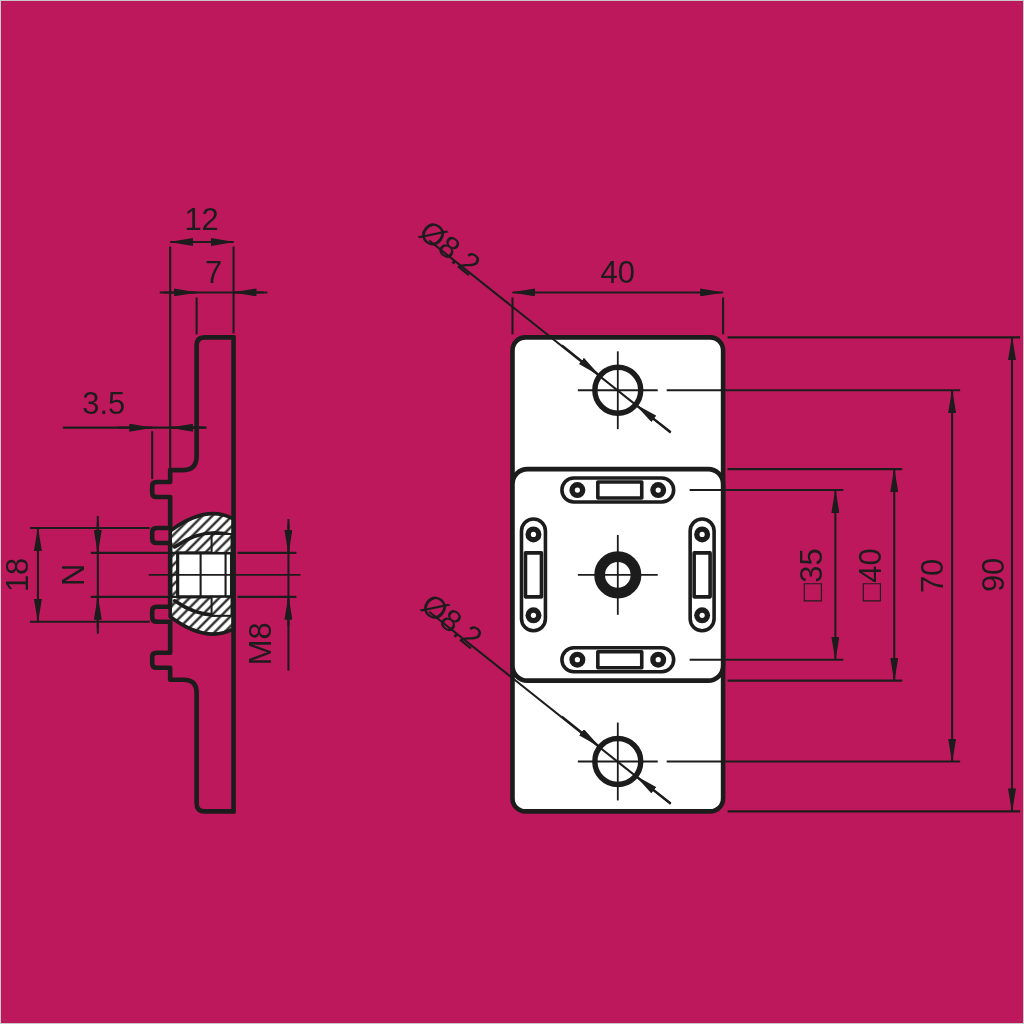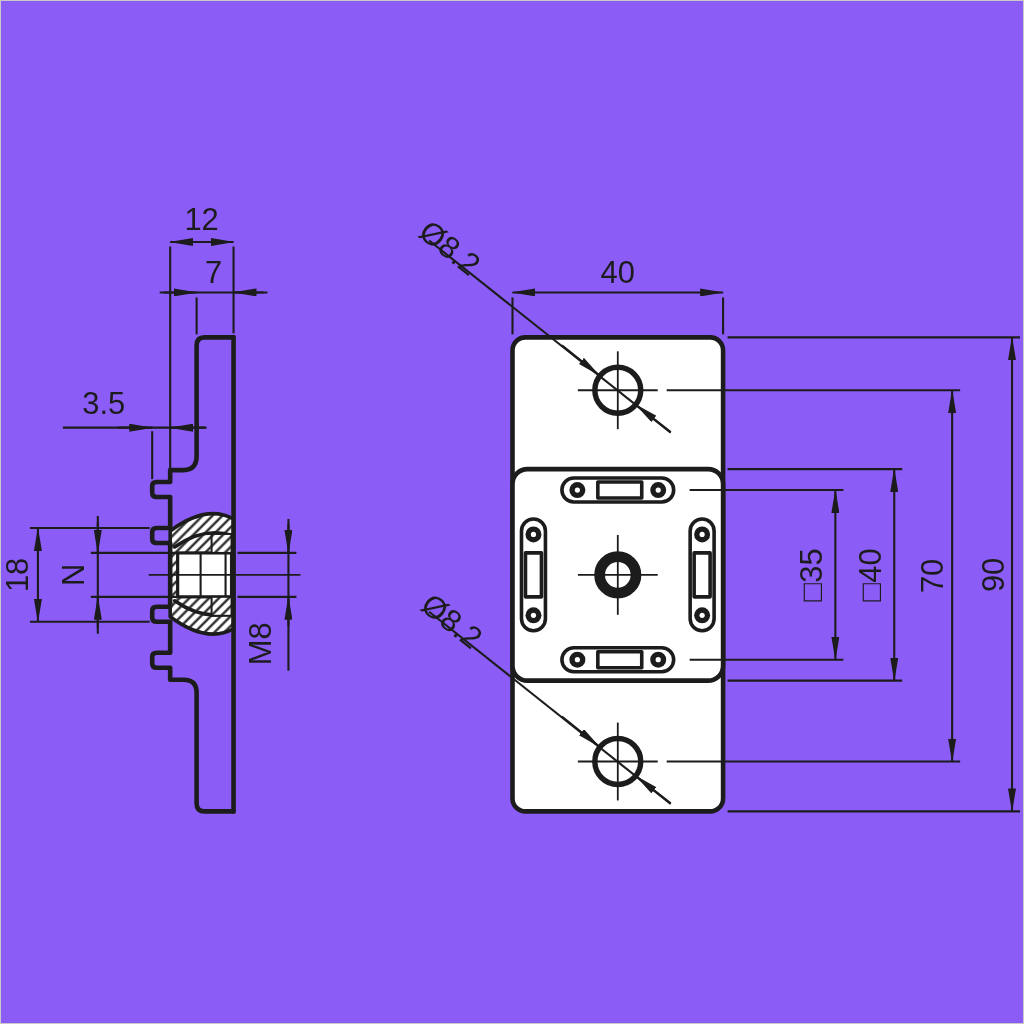--- a/index.html
+++ b/index.html
@@ -1,18 +1,18 @@
 <!DOCTYPE html>
 <html><head>
 <meta charset="utf-8">
 <style>
   html,body{margin:0;padding:0;background:#fff;}
   .sheet{
     position:relative;width:1022px;height:1022px;margin:0 auto;
-    background:#8b5cf6;border:1px solid #c9c9c9;overflow:hidden;
+    background:#be185d;border:1px solid #c9c9c9;overflow:hidden;
   }
   svg{display:block;}
   .thick{stroke:#1c1c1c;stroke-width:4.6;fill:none;stroke-linejoin:round;stroke-linecap:round;}
   .med{stroke:#1c1c1c;stroke-width:3.6;fill:none;stroke-linejoin:round;stroke-linecap:round;}
   .thin{stroke:#1c1c1c;stroke-width:2.1;fill:none;stroke-linecap:butt;}
   .cl{stroke:#1c1c1c;stroke-width:1.8;fill:none;}
   .whitefill{fill:#ffffff;}
   .dimtxt{font-family:"Liberation Sans","DejaVu Sans",sans-serif;font-size:31px;fill:#1c1c1c;text-anchor:middle;}
 </style>
 </head>

